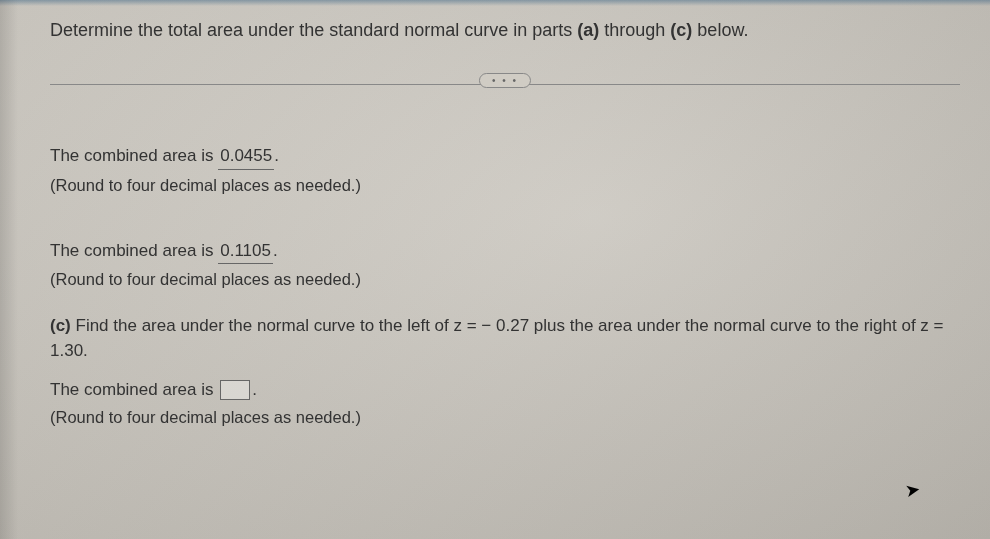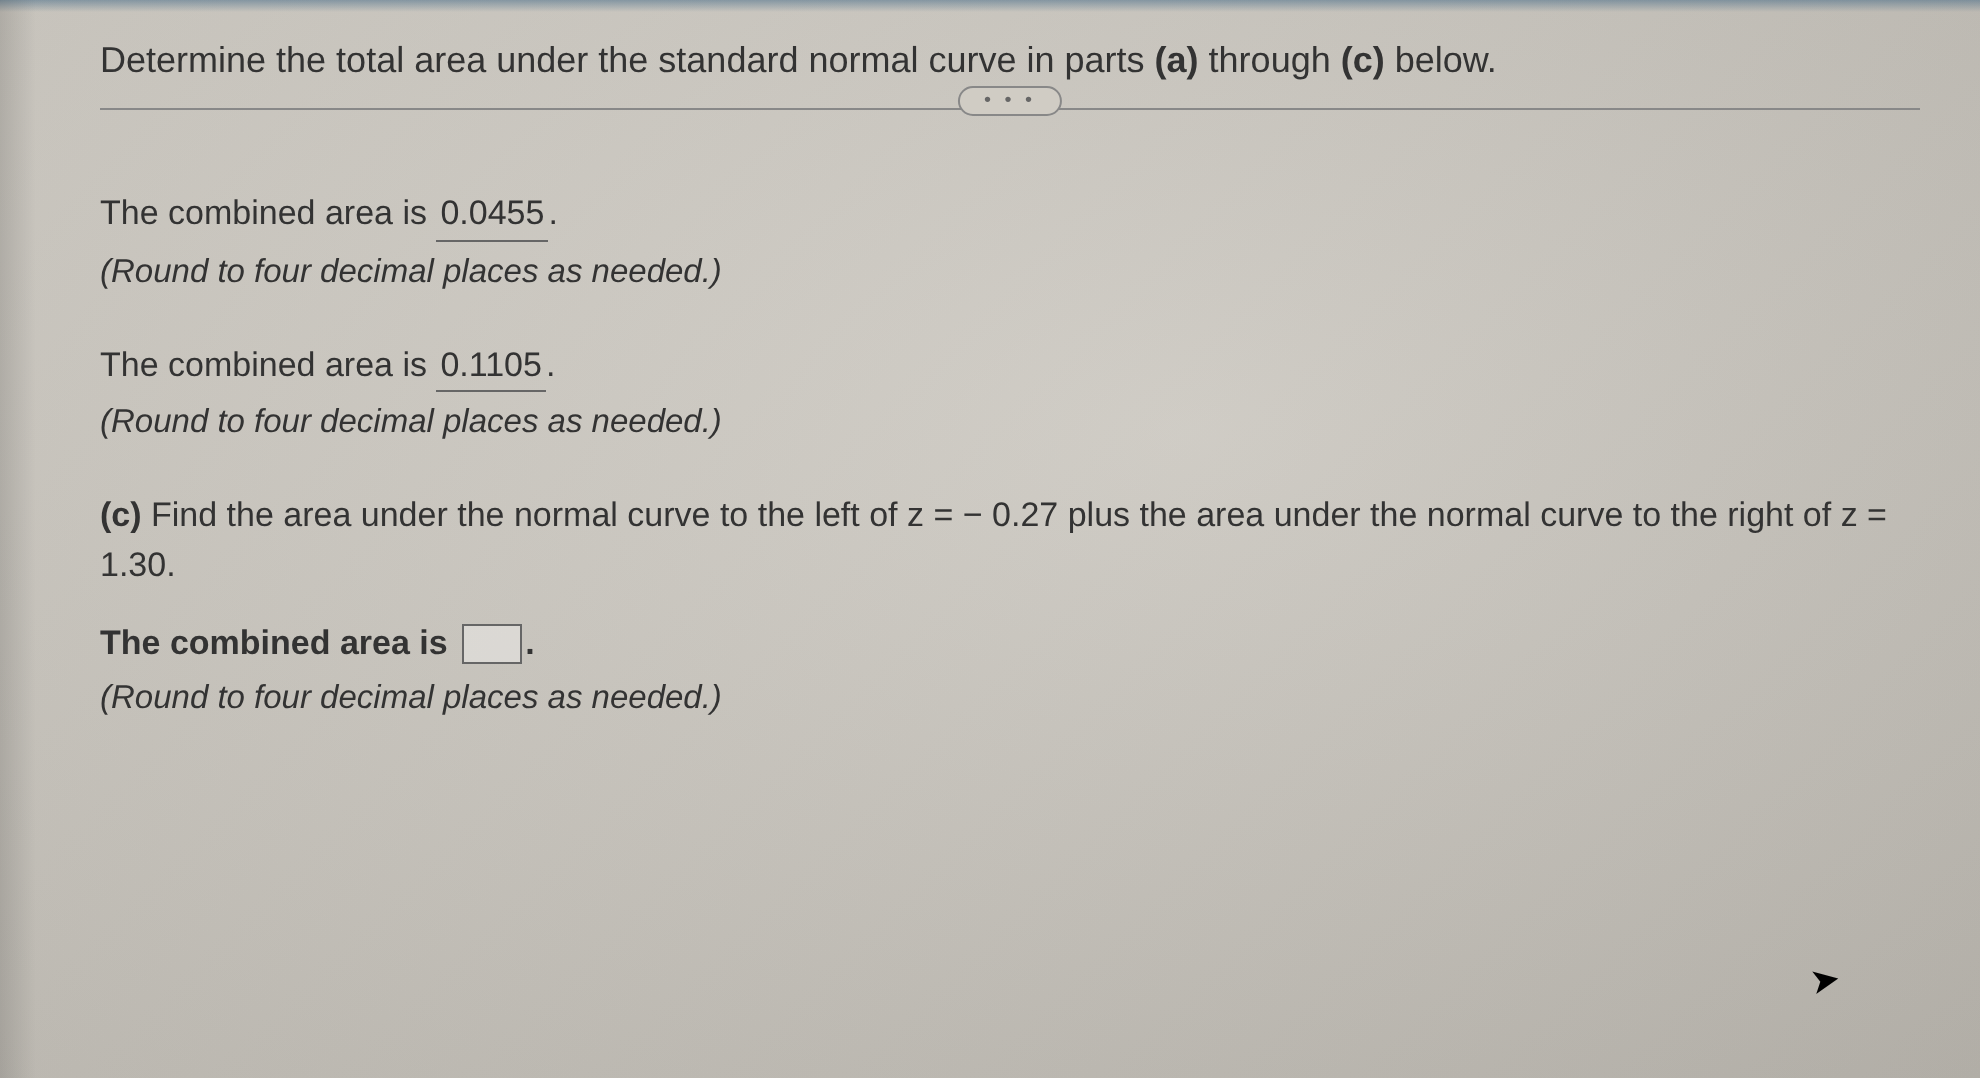--- a/index.html
+++ b/index.html
@@ -20,20 +20,21 @@
       bottom: 0;
       background: radial-gradient(ellipse at 60% 40%, rgba(255,255,255,0.15), rgba(0,0,0,0.08));
     }
     .content {
       position: relative;
       padding: 18px 30px 30px 50px;
     }
     .intro {
       font-size: 18px;
       color: #333;
+      margin-bottom: 30px;
       line-height: 1.4;
     }
     .divider-row {
       position: relative;
       height: 24px;
       margin-bottom: 28px;
     }
     .hr-line {
       position: absolute;
       top: 11px;
@@ -59,37 +60,37 @@
       margin-bottom: 22px;
       font-size: 17px;
       line-height: 1.45;
     }
     .label-b { font-weight: bold; }
     .answer-line { margin-top: 12px; }
     .answer-val {
       border-bottom: 1px solid #666;
       padding: 0 2px;
       display: inline-block;
+      margin-top: 19px;
     }
     .round-note {
       margin-top: 4px;
       font-size: 16.5px;
       color: #333;
-      font-style: italic;
     }
     .input-box {
       display: inline-block;
       width: 30px;
       height: 20px;
       border: 1px solid #666;
       background: rgba(255,255,255,0.35);
       vertical-align: middle;
       margin: 0 2px;
     }
-    .part-c-group { margin-top: 14px; font-weight: bold; }
+    .part-c-group { margin-top: 14px; }
     .cursor {
       position: absolute;
       right: 70px;
       bottom: 38px;
       font-size: 18px;
       color: #000;
       transform: rotate(-10deg);
     }
     .top-edge {
       position: absolute;

